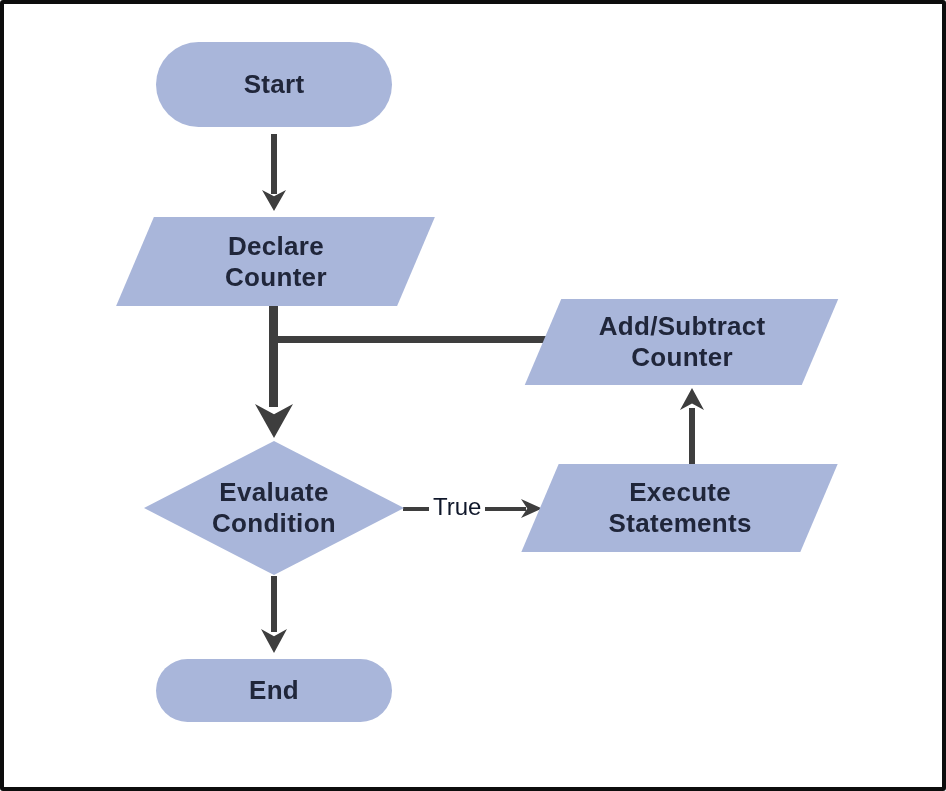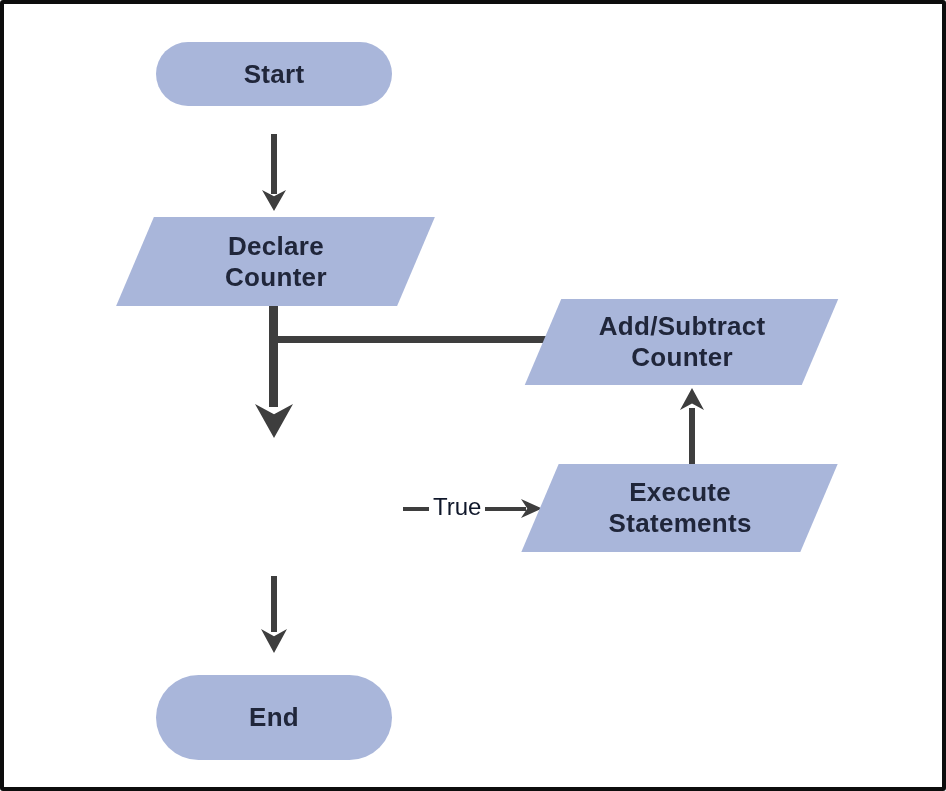--- a/index.html
+++ b/index.html
@@ -72,36 +72,39 @@
 
   <div class="line" style="left:399px;top:503px;width:123px;height:4px;"></div>
   <div class="head head-right" style="left:517px;top:495px;width:21px;height:19px;"></div>
 
   <div class="line" style="left:685px;top:404px;width:6px;height:58px;"></div>
   <div class="head head-up" style="left:676px;top:384px;width:24px;height:22px;"></div>
 
   <div class="line" style="left:267px;top:572px;width:6px;height:56px;"></div>
   <div class="head head-down" style="left:257px;top:625px;width:26px;height:24px;"></div>
 
-  <div class="node pill" style="left:152px;top:38px;width:236px;height:64px;">
+  <div class="node pill" style="left:152px;top:38px;width:236px;height:85px;">
     <span class="label">Start</span>
   </div>
 
   <div class="node para" style="left:131px;top:213px;width:281px;height:89px;">
     <span class="label" style="width:160px;">Declare Counter</span>
   </div>
 
   <div class="node para" style="left:539px;top:295px;width:277px;height:86px;">
     <span class="label" style="width:210px;">Add/Subtract Counter</span>
   </div>
 
+  <div class="node diamond" style="left:140px;top:437px;width:260px;height:134px;">
+    <span class="label" style="width:150px;">Evaluate Condition</span>
+  </div>
 
   <div class="node para" style="left:536px;top:460px;width:279px;height:88px;">
     <span class="label" style="width:200px;">Execute Statements</span>
   </div>
 
-  <div class="node pill" style="left:152px;top:655px;width:236px;height:85px;margin-top:16px;">
+  <div class="node pill" style="left:152px;top:655px;width:236px;height:63px;">
     <span class="label">End</span>
   </div>
 
   <div class="edge-label" style="left:425px;top:491px;">True</div>
 
 </div>
 
 </body></html>

